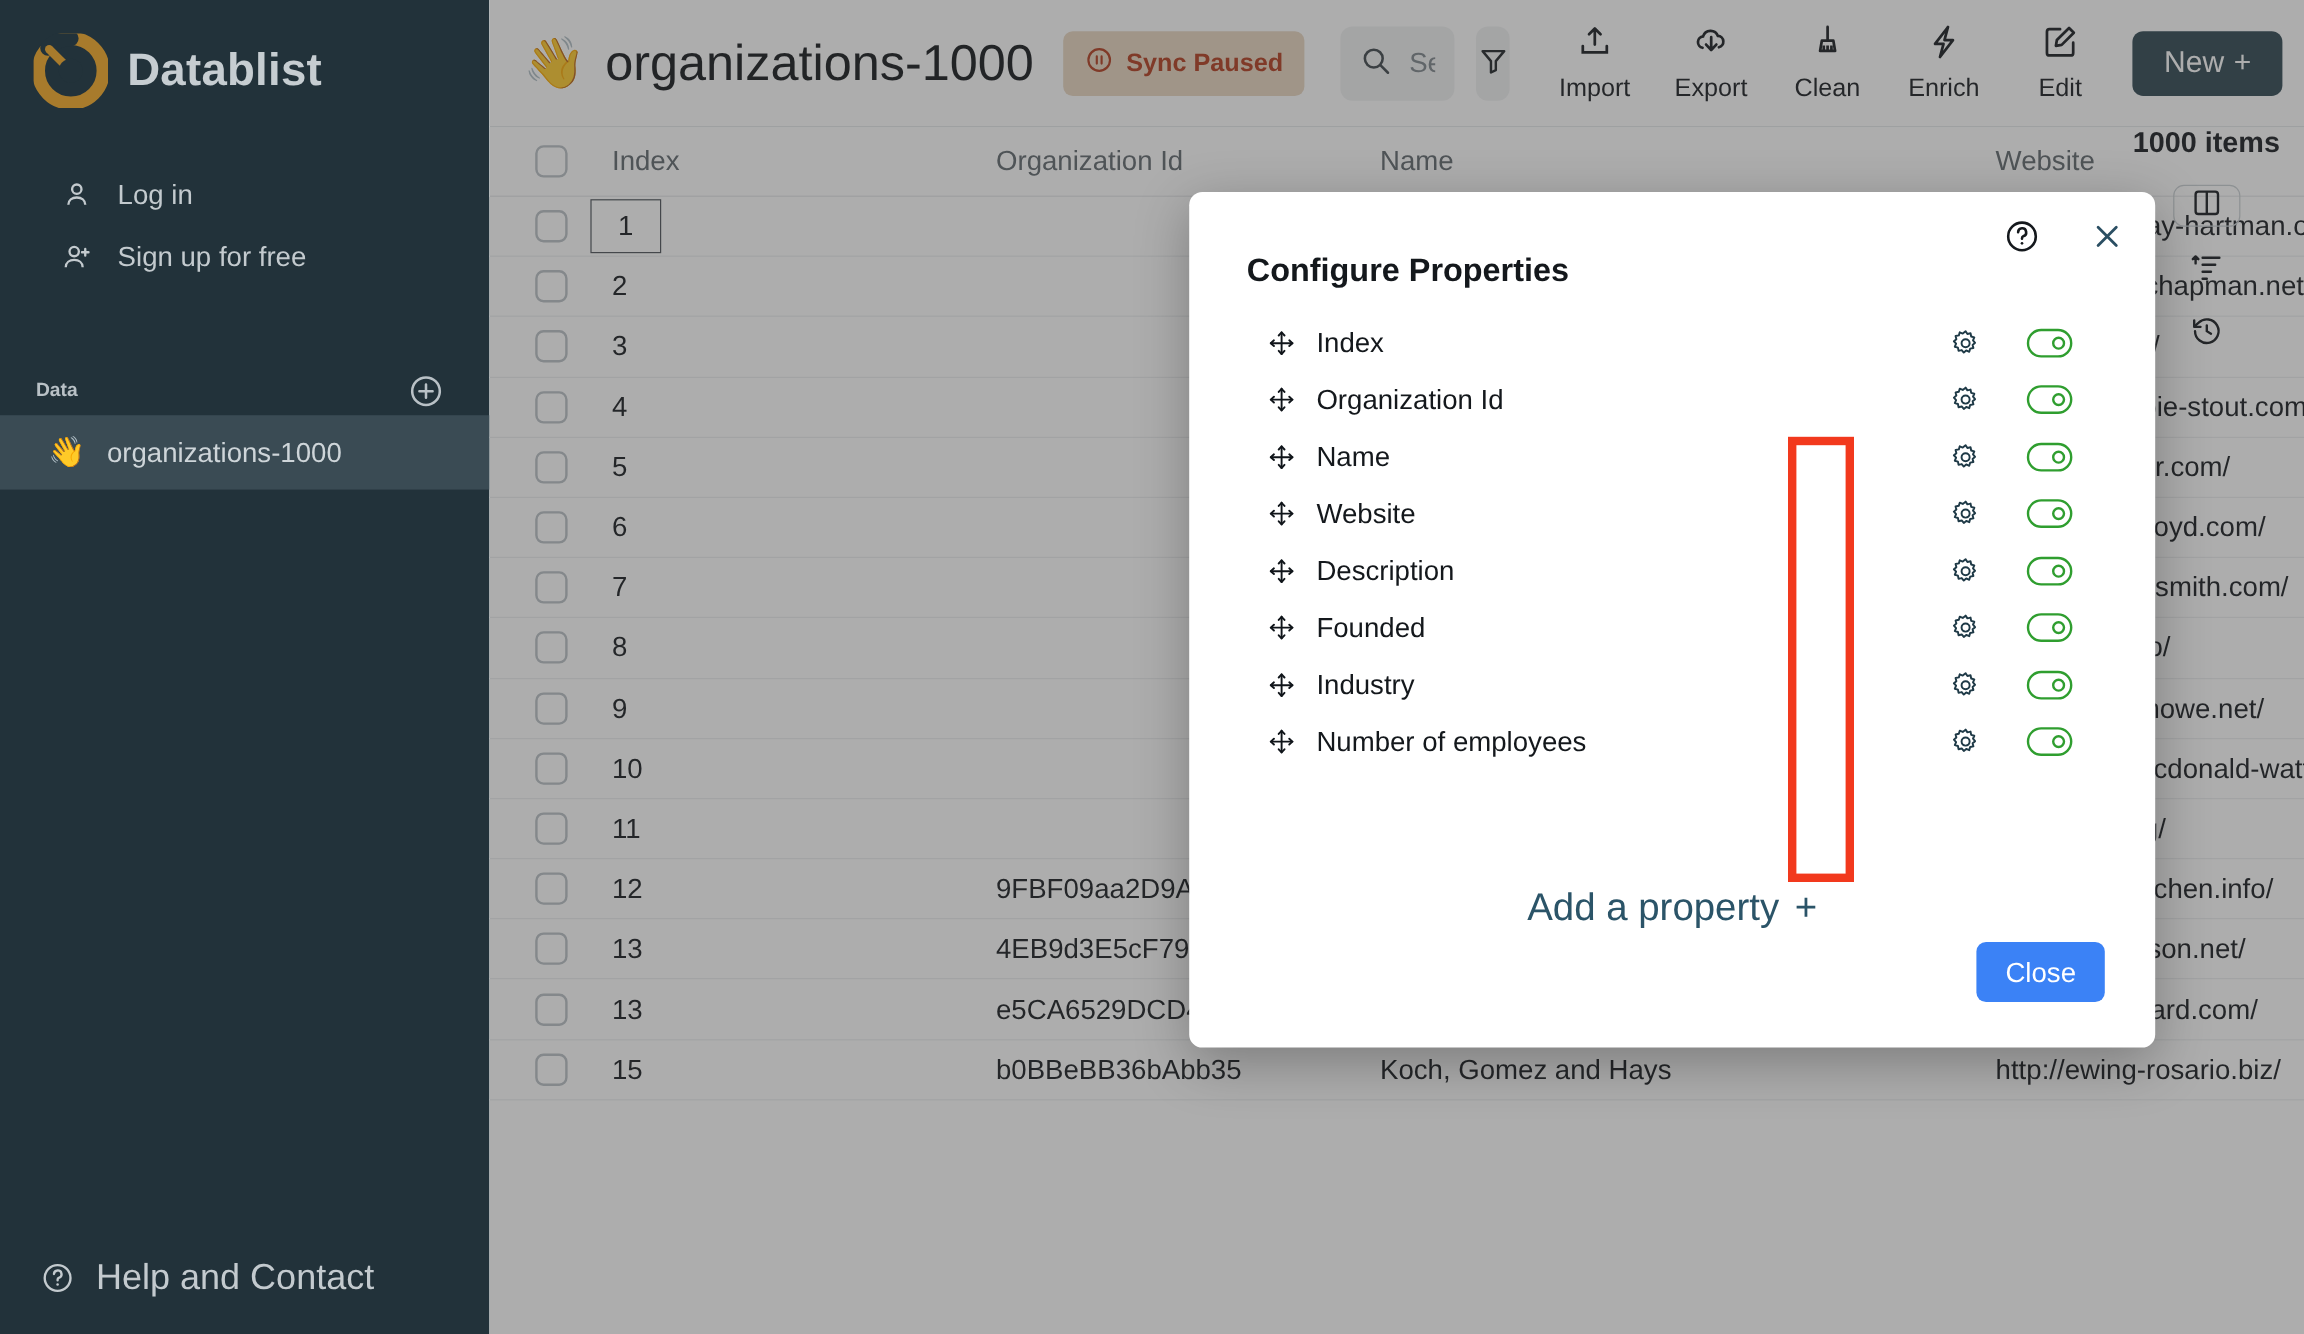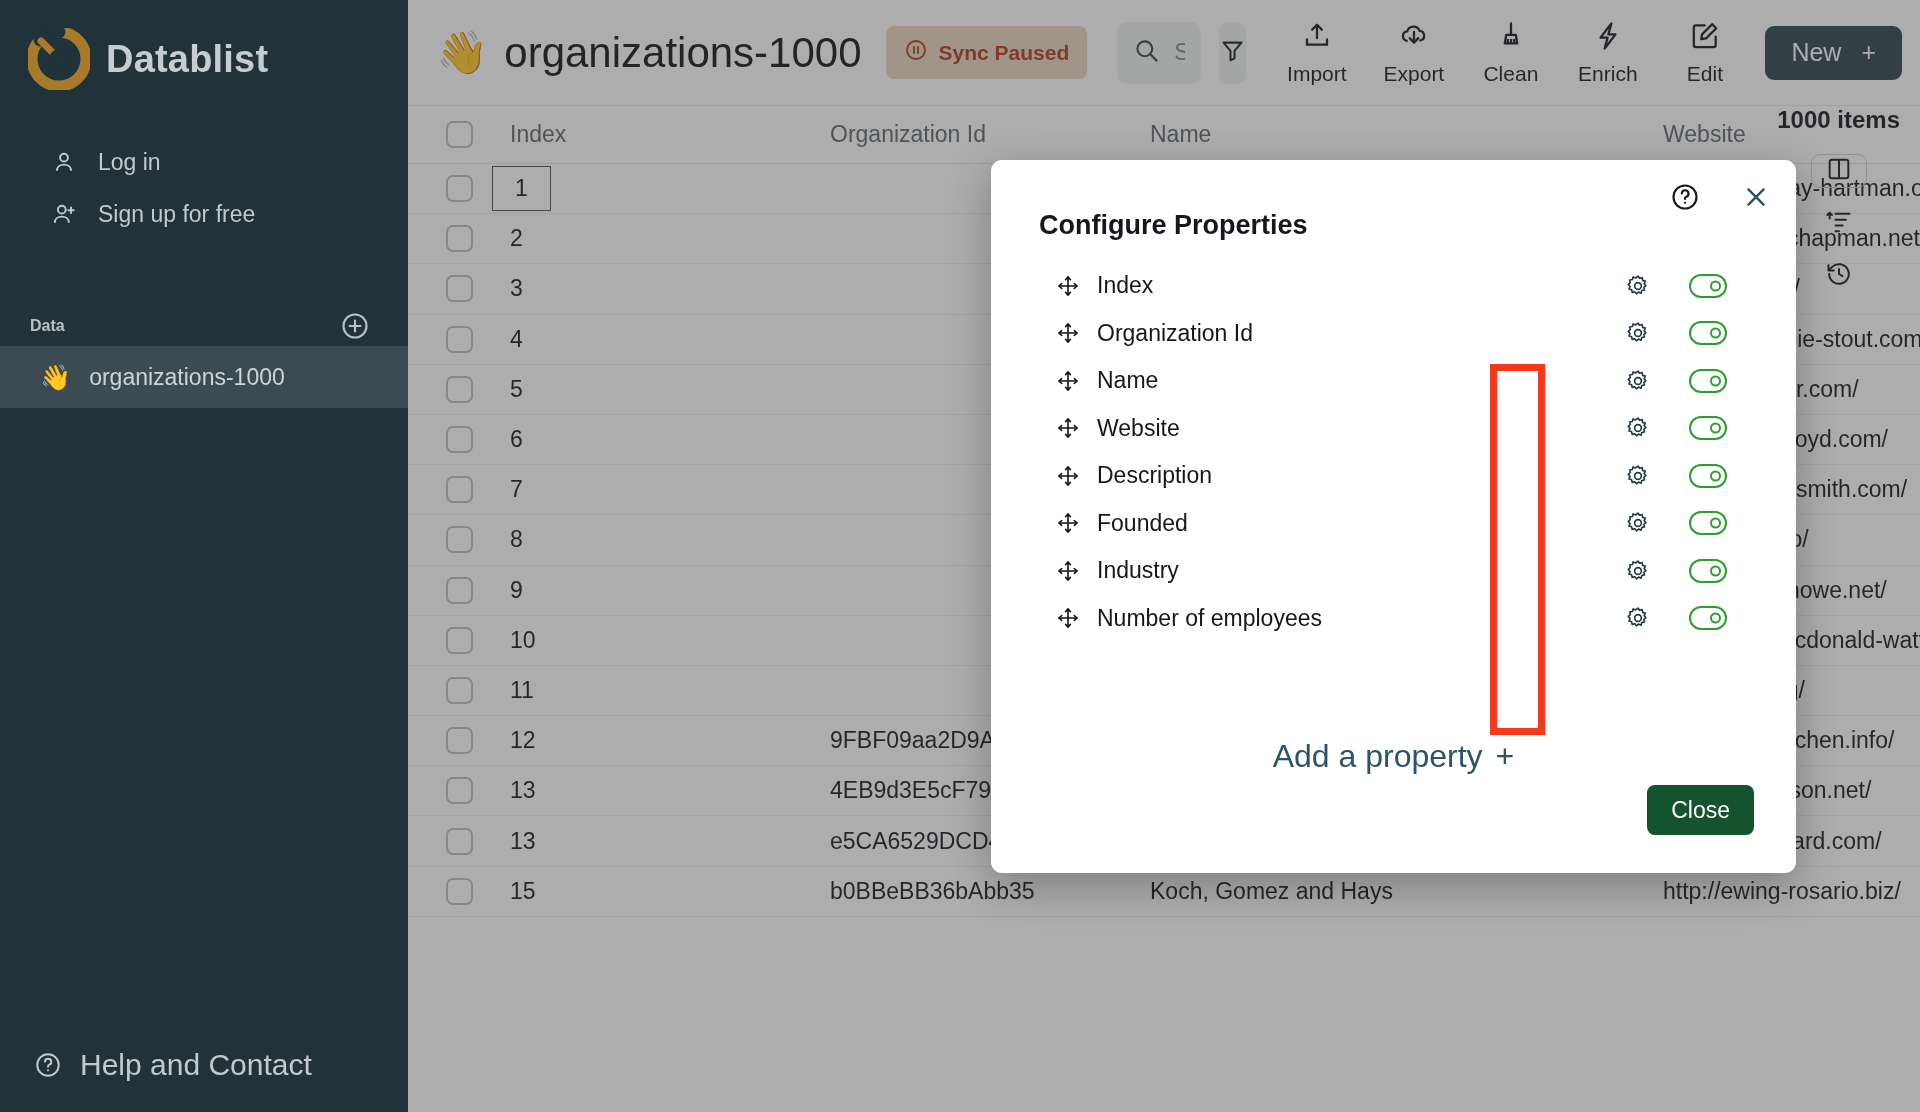--- a/index.html
+++ b/index.html
@@ -105,21 +105,21 @@
     width: 97px; cursor: pointer; color: #14181c;
   }
   .tool-label { font-size: 21px; color: #14181c; }
 
   .new-btn {
     margin-left: 12px; margin-right: 18px;
     background: #2b444f; color: #fff;
     border: none; border-radius: 9px;
     height: 54px; padding: 0 26px;
     font-size: 25px; cursor: pointer;
-    display: flex; align-items: center; gap: 20px;
+    display: flex; align-items: center; gap: 8px;
     font-family: "Liberation Sans", sans-serif;
     white-space: nowrap;
   }
 
   
   .table-head {
     display: flex; align-items: center;
     height: 58px; background: #ffffff;
     border-bottom: 1px solid #e3e6e8;
     position: relative;
@@ -216,21 +216,21 @@
   }
   #ann-drag { left: 499px; top: 204px; width: 55px; height: 371px; }
 
   .addprop {
     position: absolute; top: 578px; left: 0; right: 0;
     display: flex; align-items: center; justify-content: center; gap: 13px;
     font-size: 32px; color: #2b5468; cursor: pointer;
   }
   .close-btn {
     position: absolute; right: 42px; bottom: 38px;
-    background: #14532d; color: #fff; border: none;
+    background: #3b82f6; color: #fff; border: none;
     border-radius: 8px; height: 50px; padding: 0 24px;
     font-size: 23px; cursor: pointer;
     font-family: "Liberation Sans", sans-serif;
   }
 </style>
 </head>
 <body>
 
 <div id="app">
 

